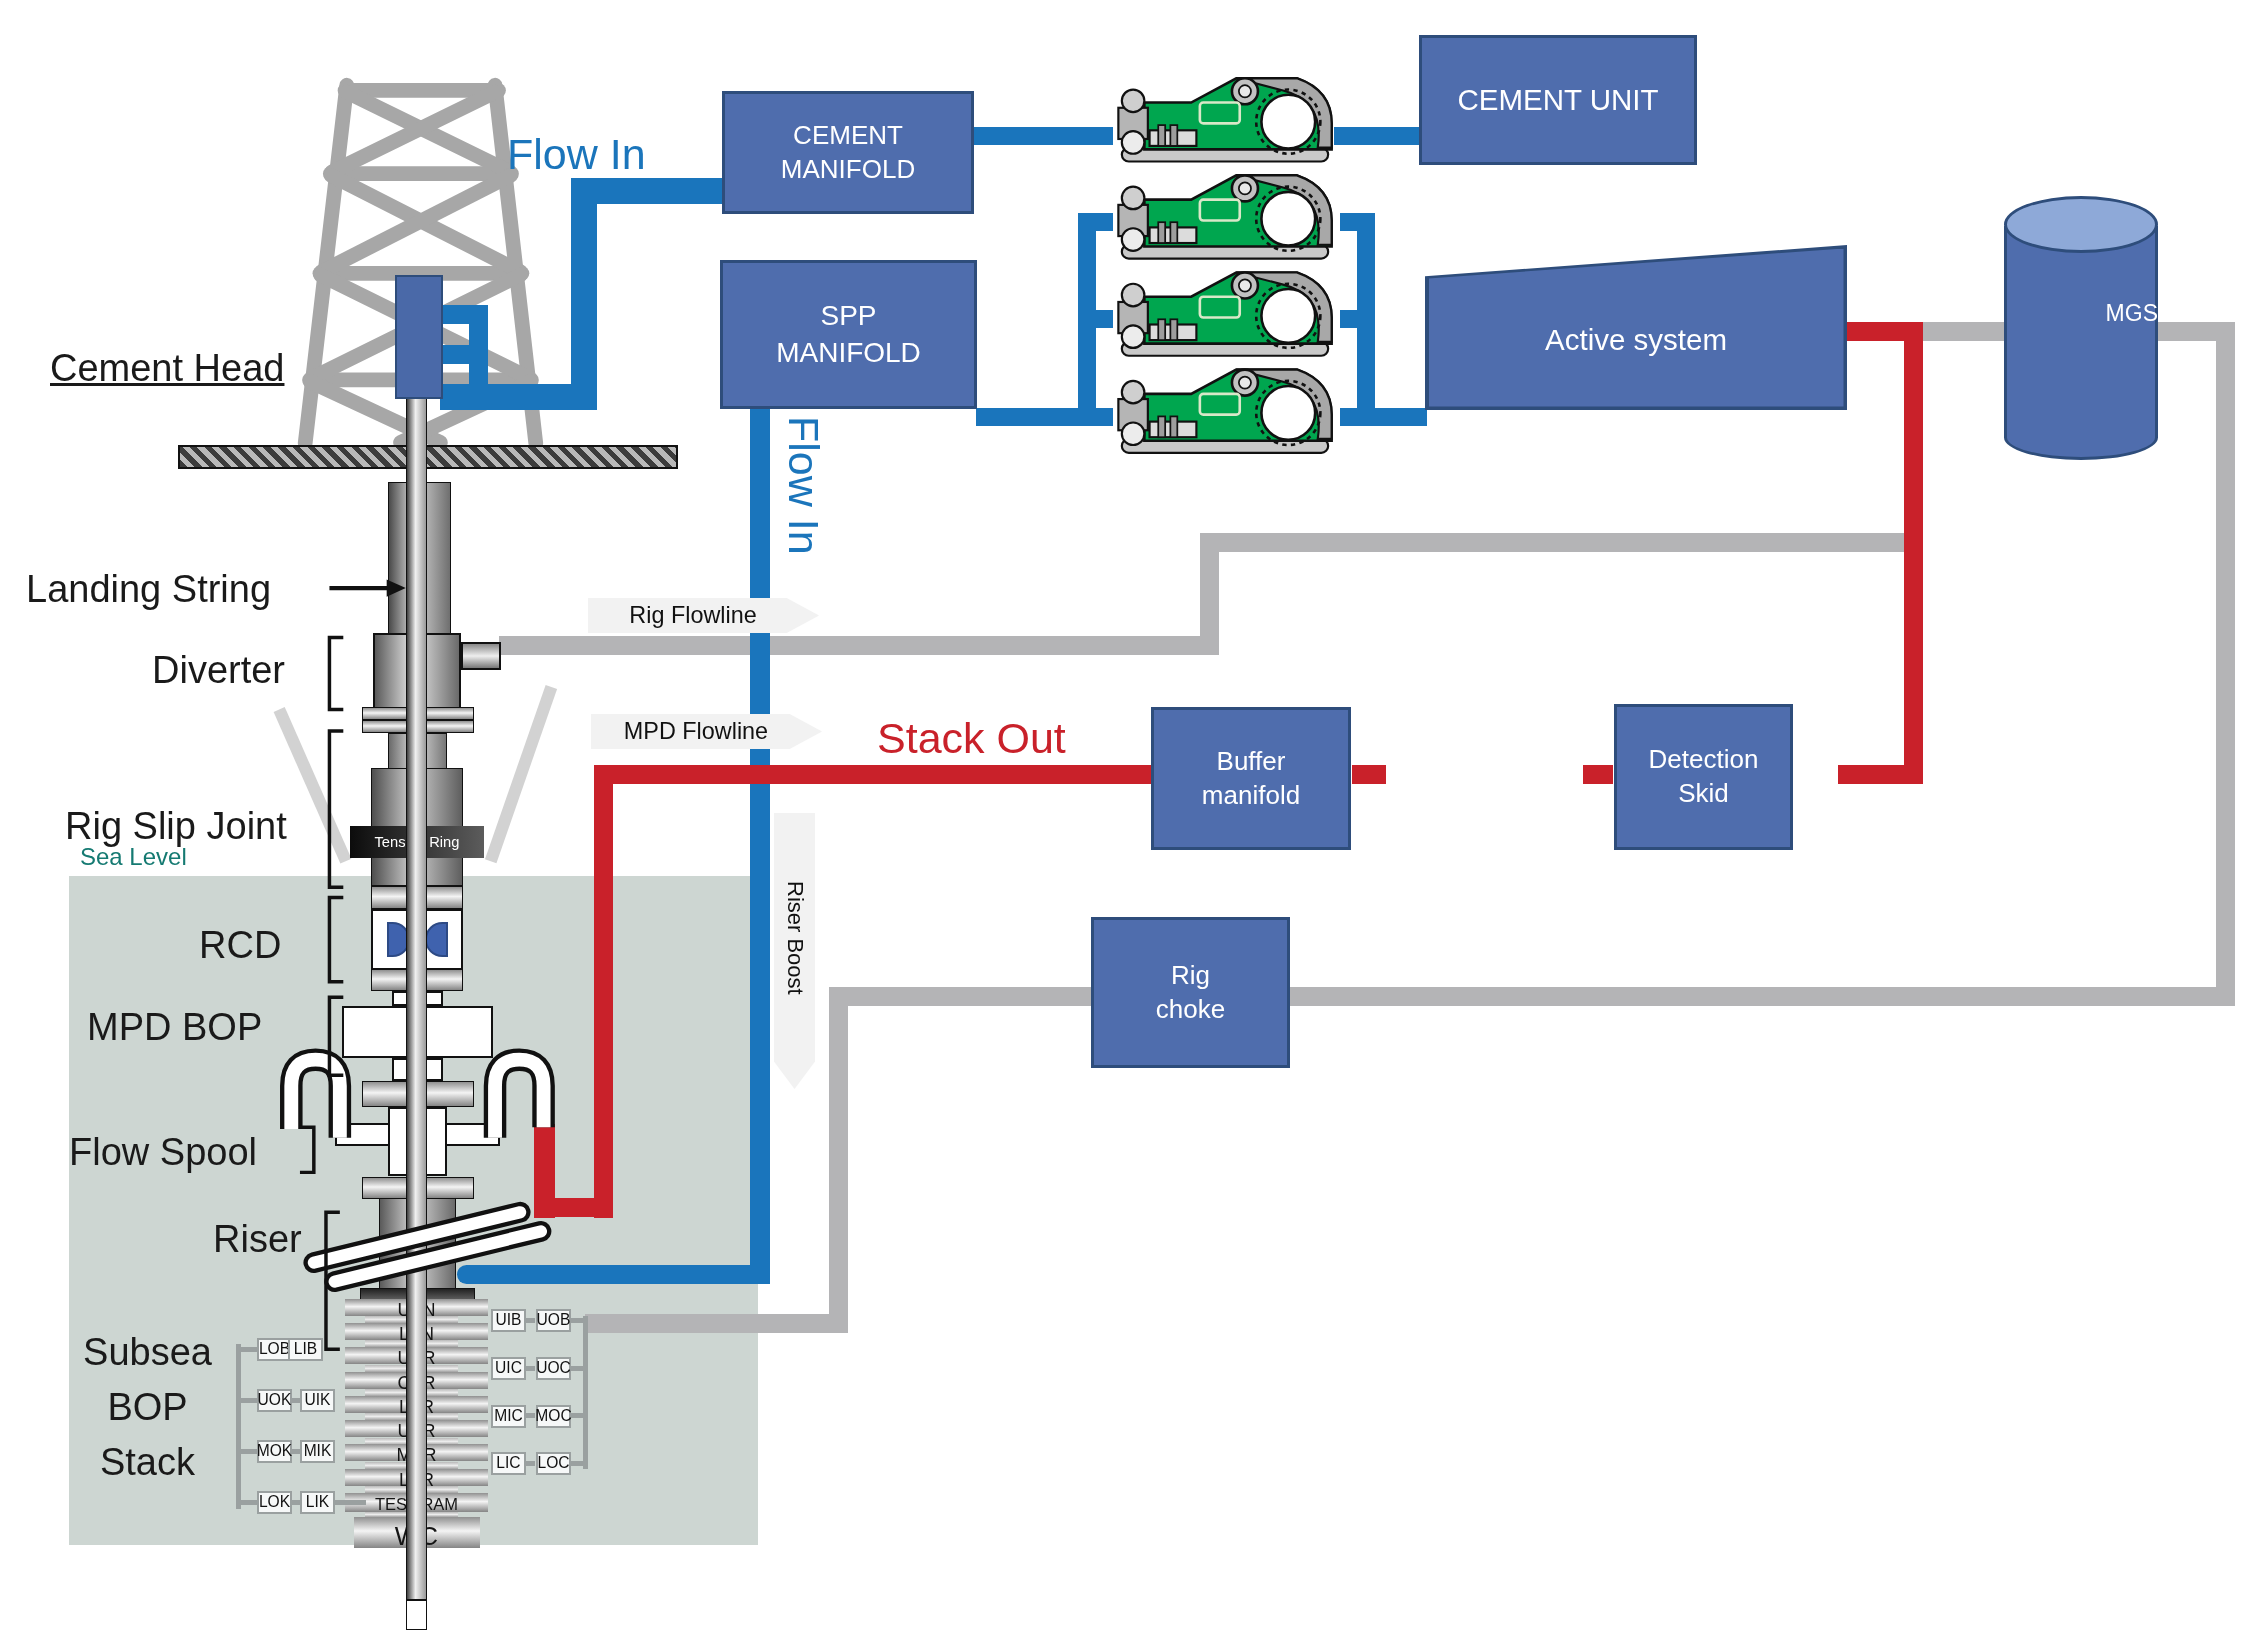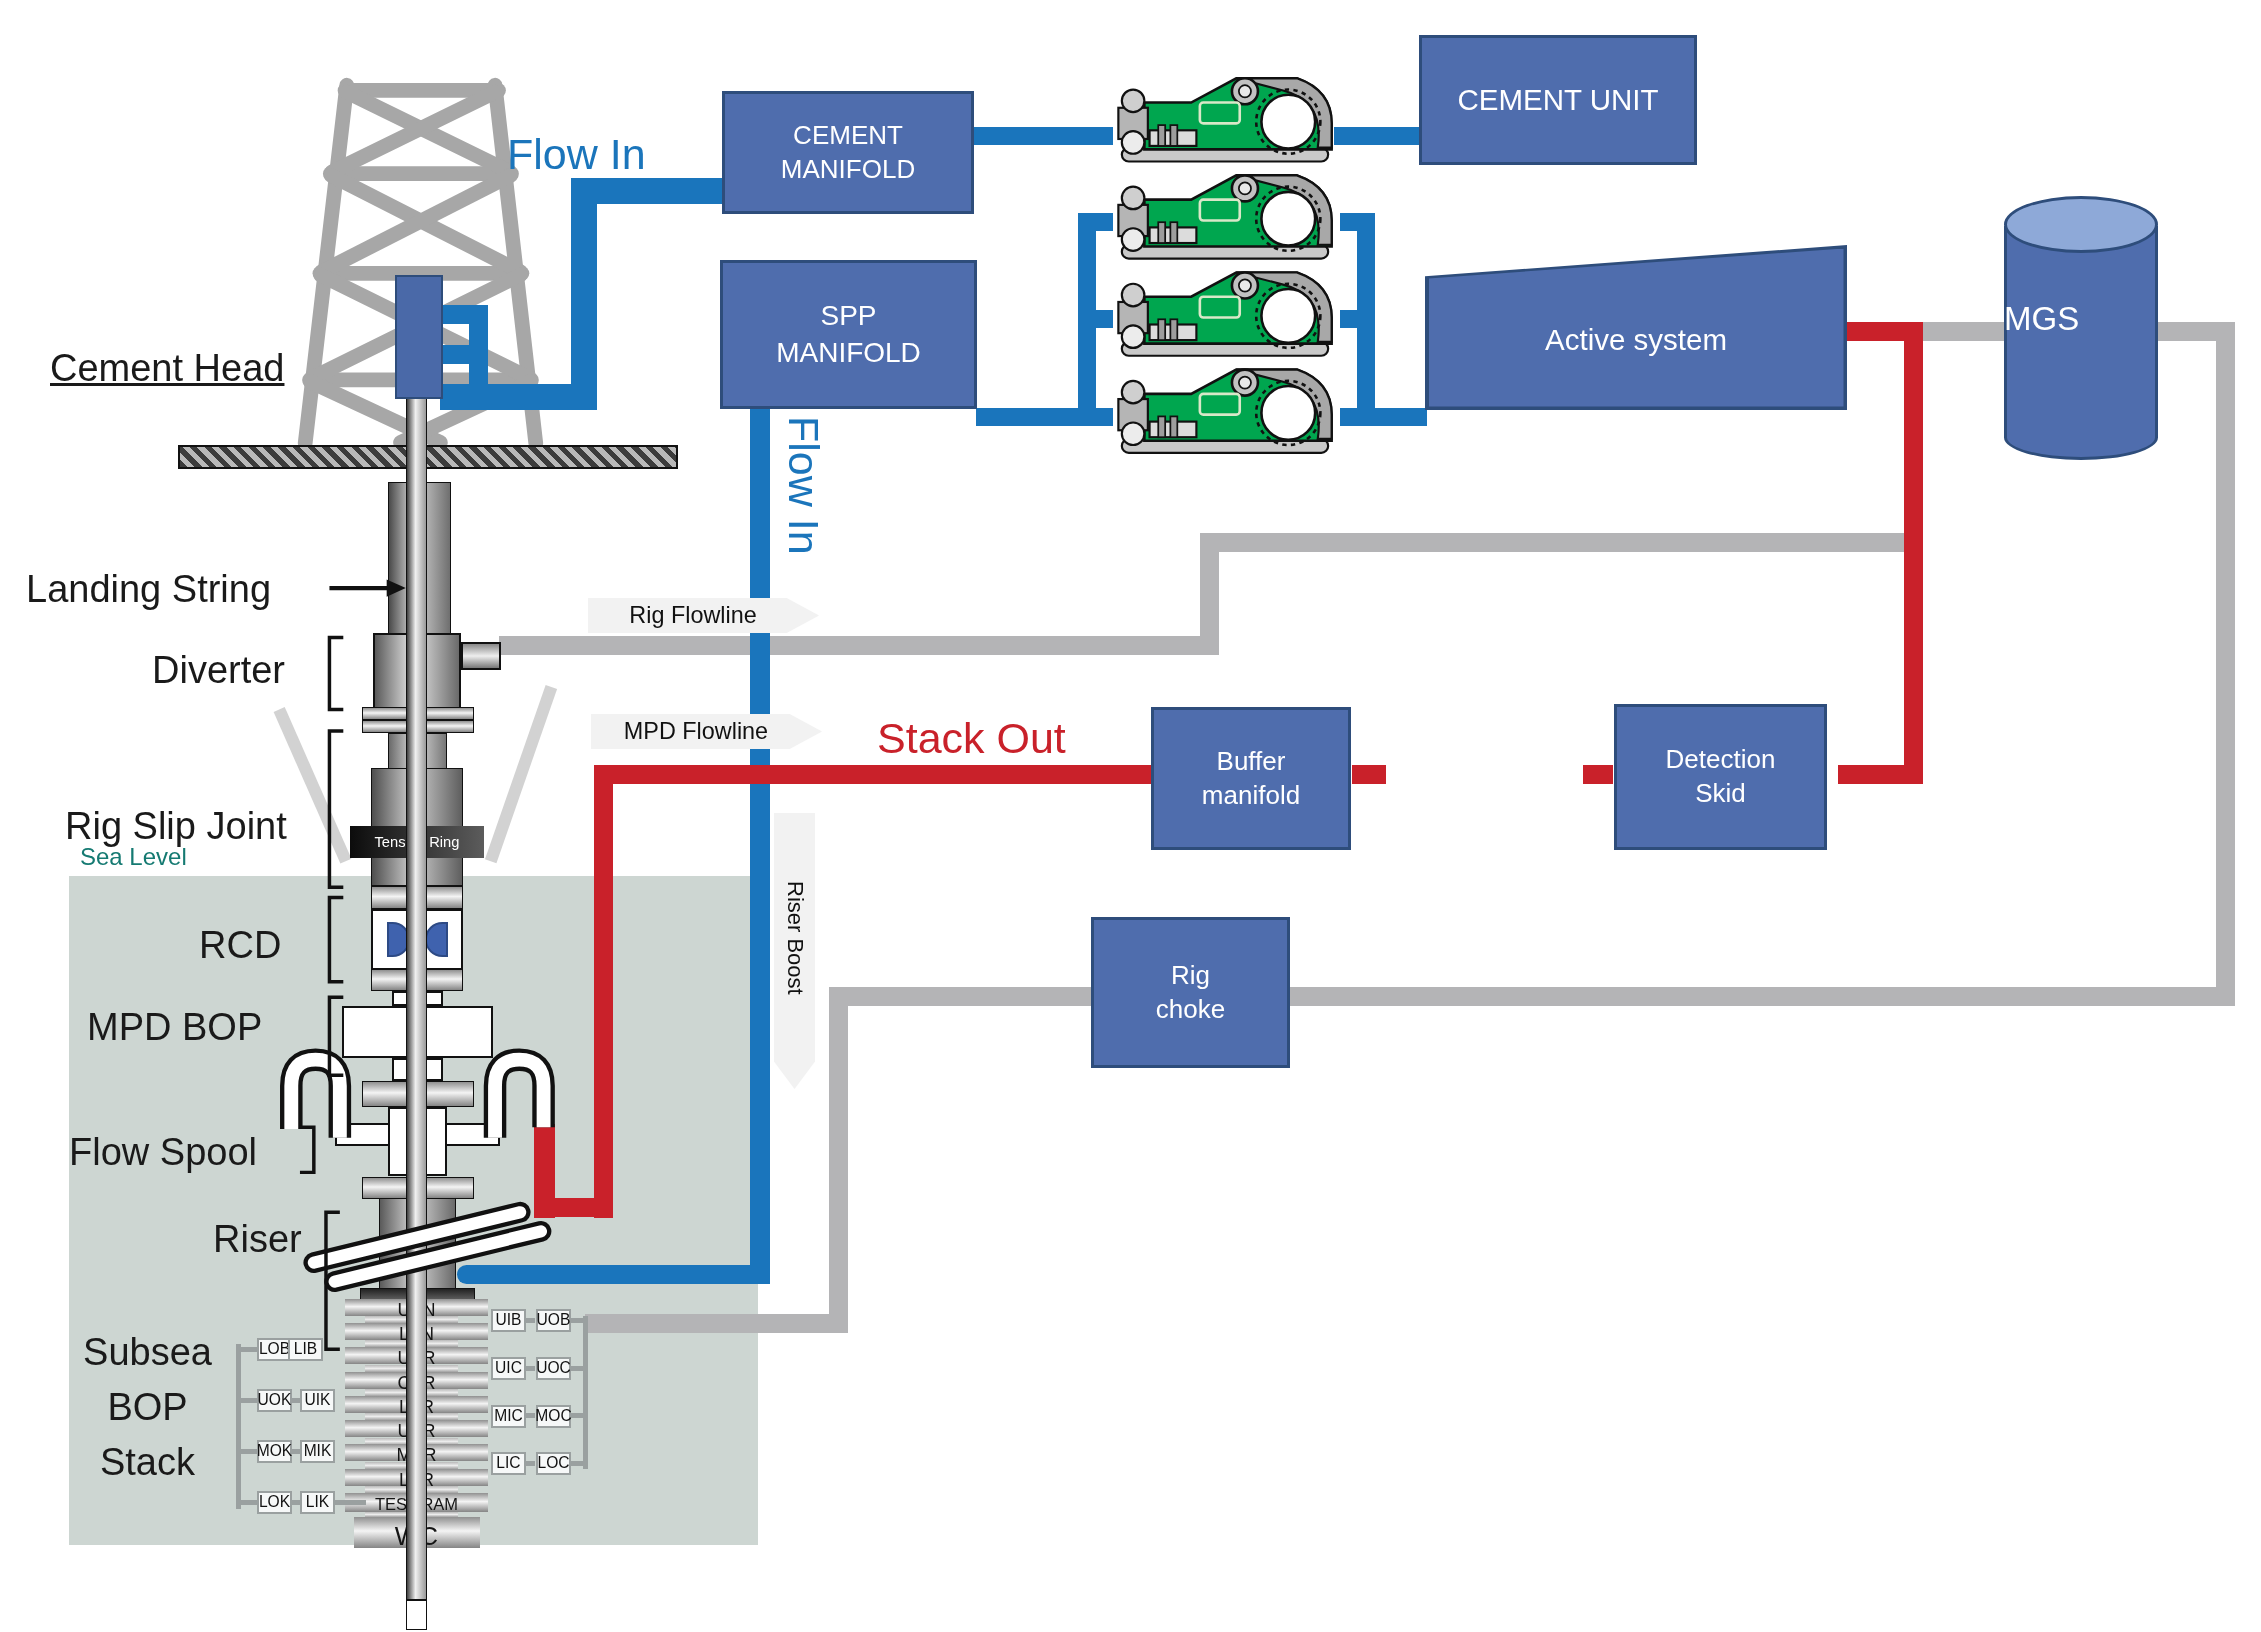--- a/index.html
+++ b/index.html
@@ -237,28 +237,28 @@
               clip-path:polygon(0 19%,100% 0,100% 100%,0 100%);display:flex;align-items:center;justify-content:center;">
     <div class="abs" style="left:3.5px;top:3.5px;width:415px;height:158px;background:#4f6dad;
                 clip-path:polygon(0 19%,100% 0,100% 100%,0 100%);"></div>
     <span style="position:relative;color:#fff;font-size:29.5px;top:12px;">Active system</span>
   </div>
 
   <div class="abs" style="left:2004px;top:196px;width:154px;height:264px;">
     <div class="abs" style="left:0;top:29.5px;width:154px;height:234px;background:#4f6dad;border:3.5px solid #2e4d7b;box-sizing:border-box;
                 border-radius:0 0 77px 77px / 0 0 22.5px 22.5px;"></div>
     <div class="abs" style="left:0;top:0;width:154px;height:57px;background:#8ea9d8;border:3.5px solid #2e4d7b;box-sizing:border-box;border-radius:50%;"></div>
-    <div class="abs" style="left:0;top:104px;width:154px;text-align:left;color:#fff;font-size:33px;">MGS</div>
+    <div class="abs" style="left:0;top:104px;width:154px;text-align:right;color:#fff;font-size:23px;">MGS</div>
   </div>
 
   <div class="box" style="left:1151px;top:707px;width:200px;height:143px;"><span>Buffer
 manifold</span></div>
 
 
-  <div class="box" style="left:1614px;top:704px;width:213px;height:146px;"><span>Detection
+  <div class="box" style="left:1614px;top:704px;width:179px;height:146px;"><span>Detection
 Skid</span></div>
 
   <div class="box" style="left:1091px;top:917px;width:199px;height:151px;"><span>Rig
 choke</span></div>
 
   <div class="badge badge-right" style="left:588px;top:598px;width:231px;height:35px;">
       <span style="margin-right:21px;">Rig Flowline</span>
     </div>
   <div class="badge badge-right" style="left:591px;top:714px;width:231px;height:35px;">
       <span style="margin-right:21px;">MPD Flowline</span>

